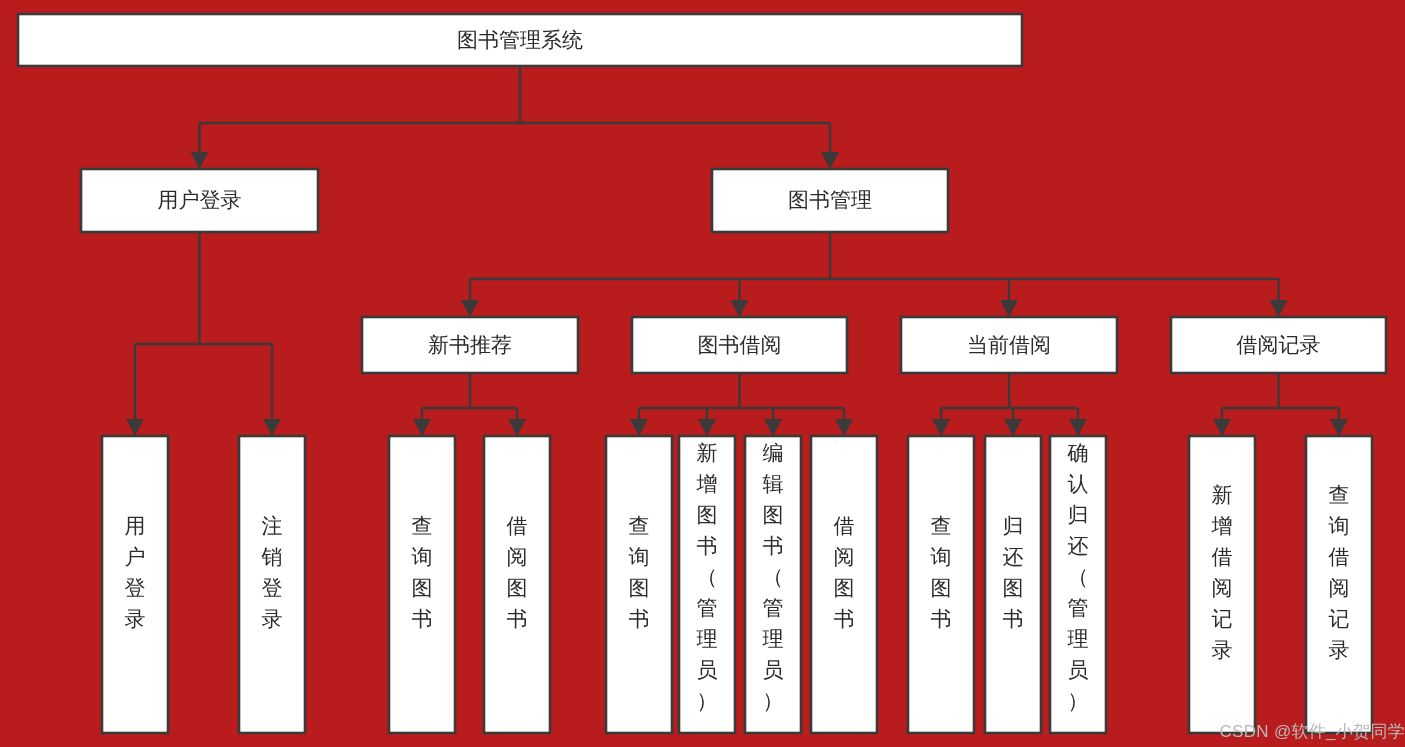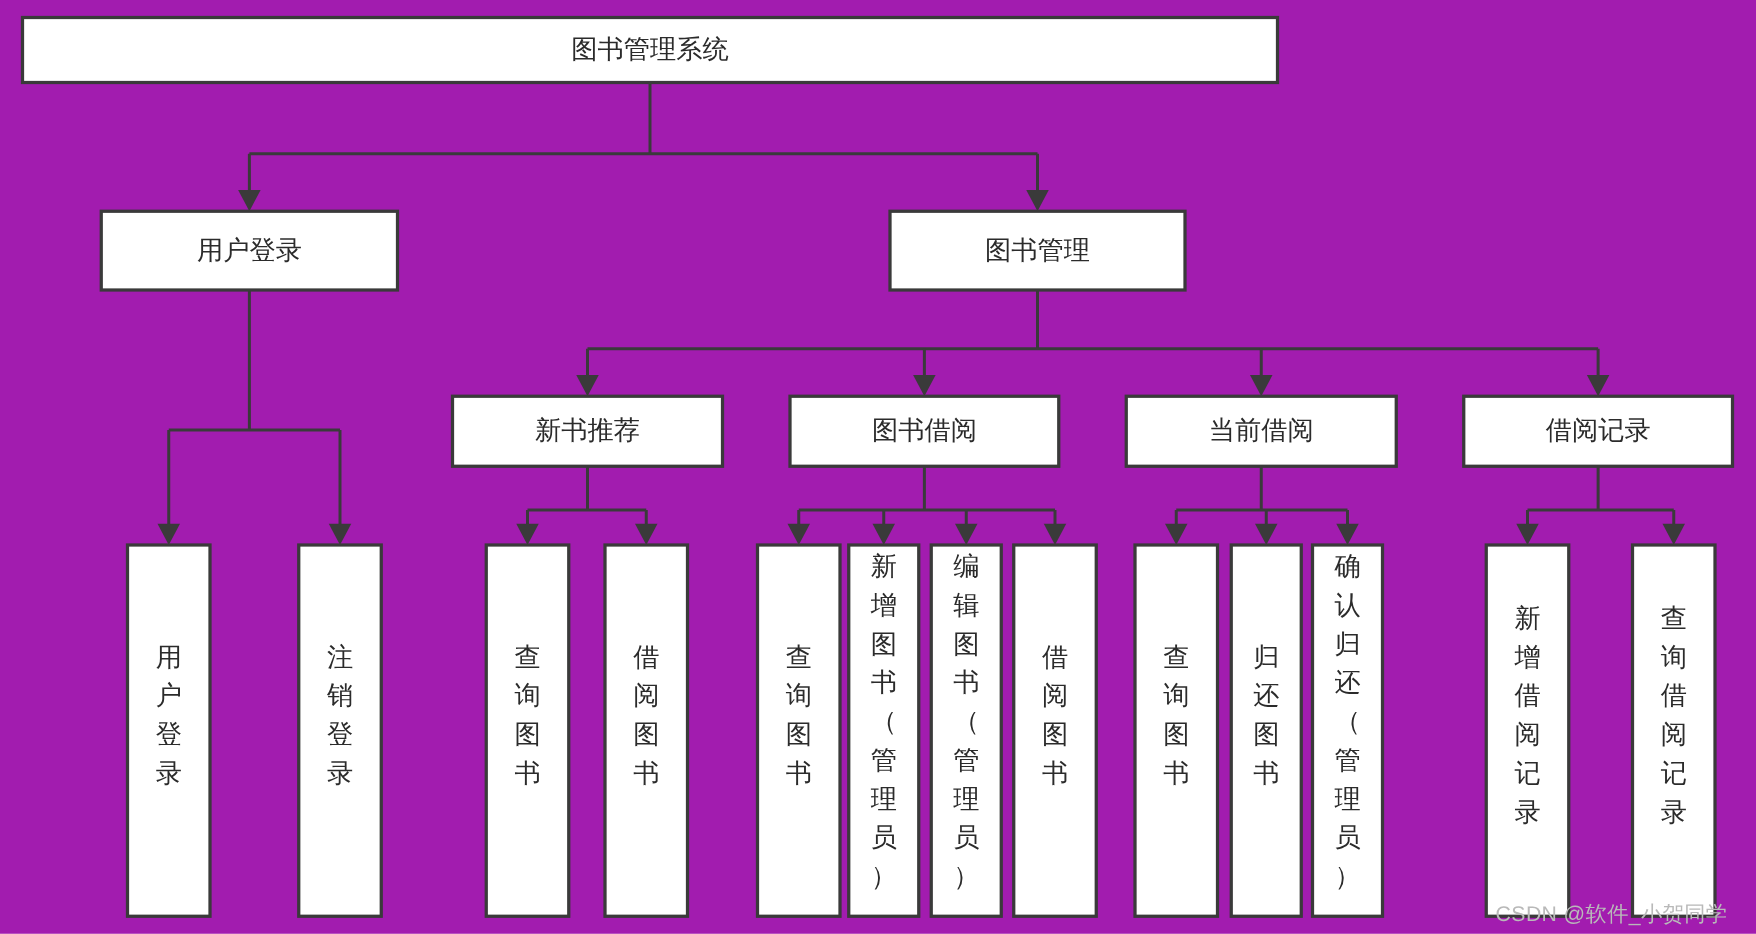--- a/index.html
+++ b/index.html
@@ -11,21 +11,21 @@
   body {
     width: 1405px;
     height: 747px;
     overflow: hidden;
     font-family: "Liberation Sans", "DejaVu Sans", sans-serif;
   }
   #diagram-root {
     position: relative;
     width: 1405px;
     height: 747px;
-    background: #a21caf;
+    background: #b91c1c;
   }
   svg#tree-svg {
     position: absolute;
     top: 0;
     left: 0;
     width: 1405px;
     height: 747px;
     display: block;
   }
   .node-box {
@@ -51,21 +51,21 @@
     dominant-baseline: middle;
   }
   .node-label-v {
     fill: #2b2b2b;
     font-family: "Liberation Sans", "DejaVu Sans", sans-serif;
     font-size: 21px;
     text-anchor: middle;
   }
   .watermark-text {
     position: absolute;
-    right: 23px;
+    right: 0;
     bottom: 4px;
     font-family: "Liberation Sans", "DejaVu Sans", sans-serif;
     font-size: 17px;
     color: #b9b9b9;
     white-space: nowrap;
     letter-spacing: 0.3px;
     pointer-events: none;
   }
 </style>
 </head>

